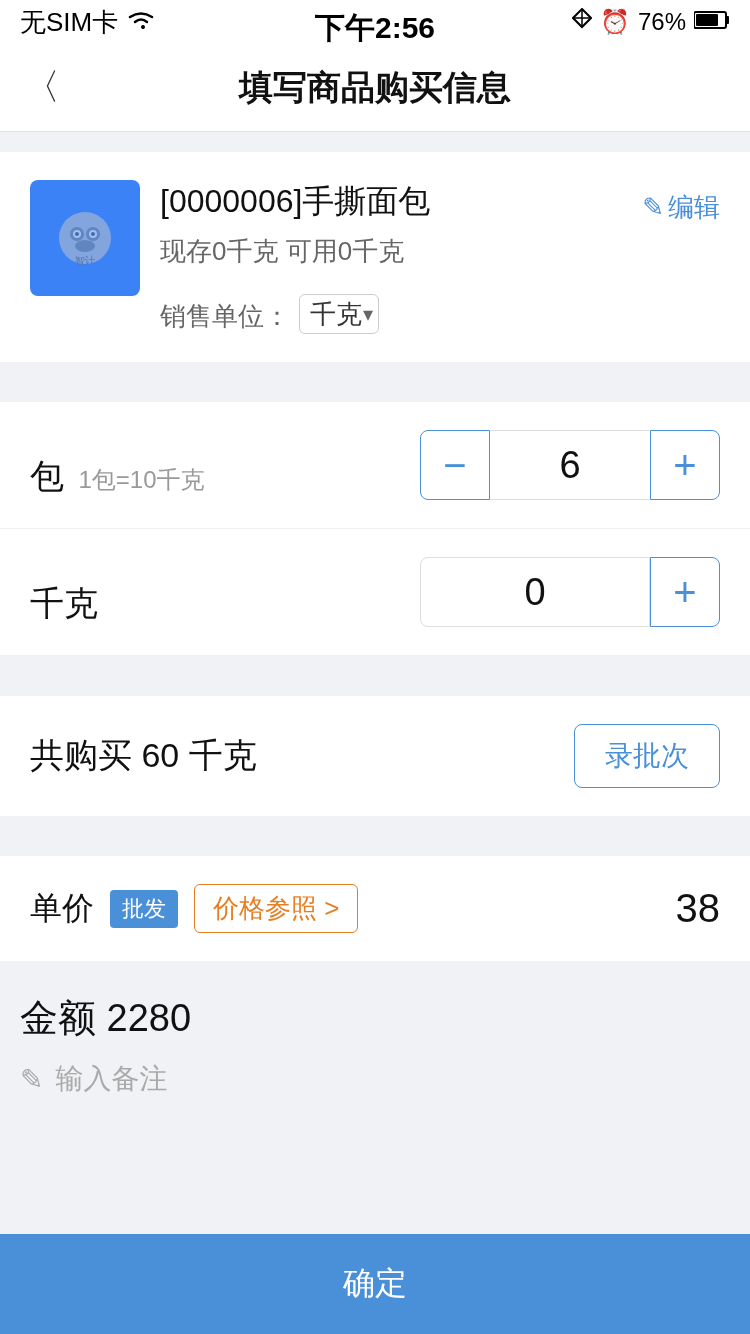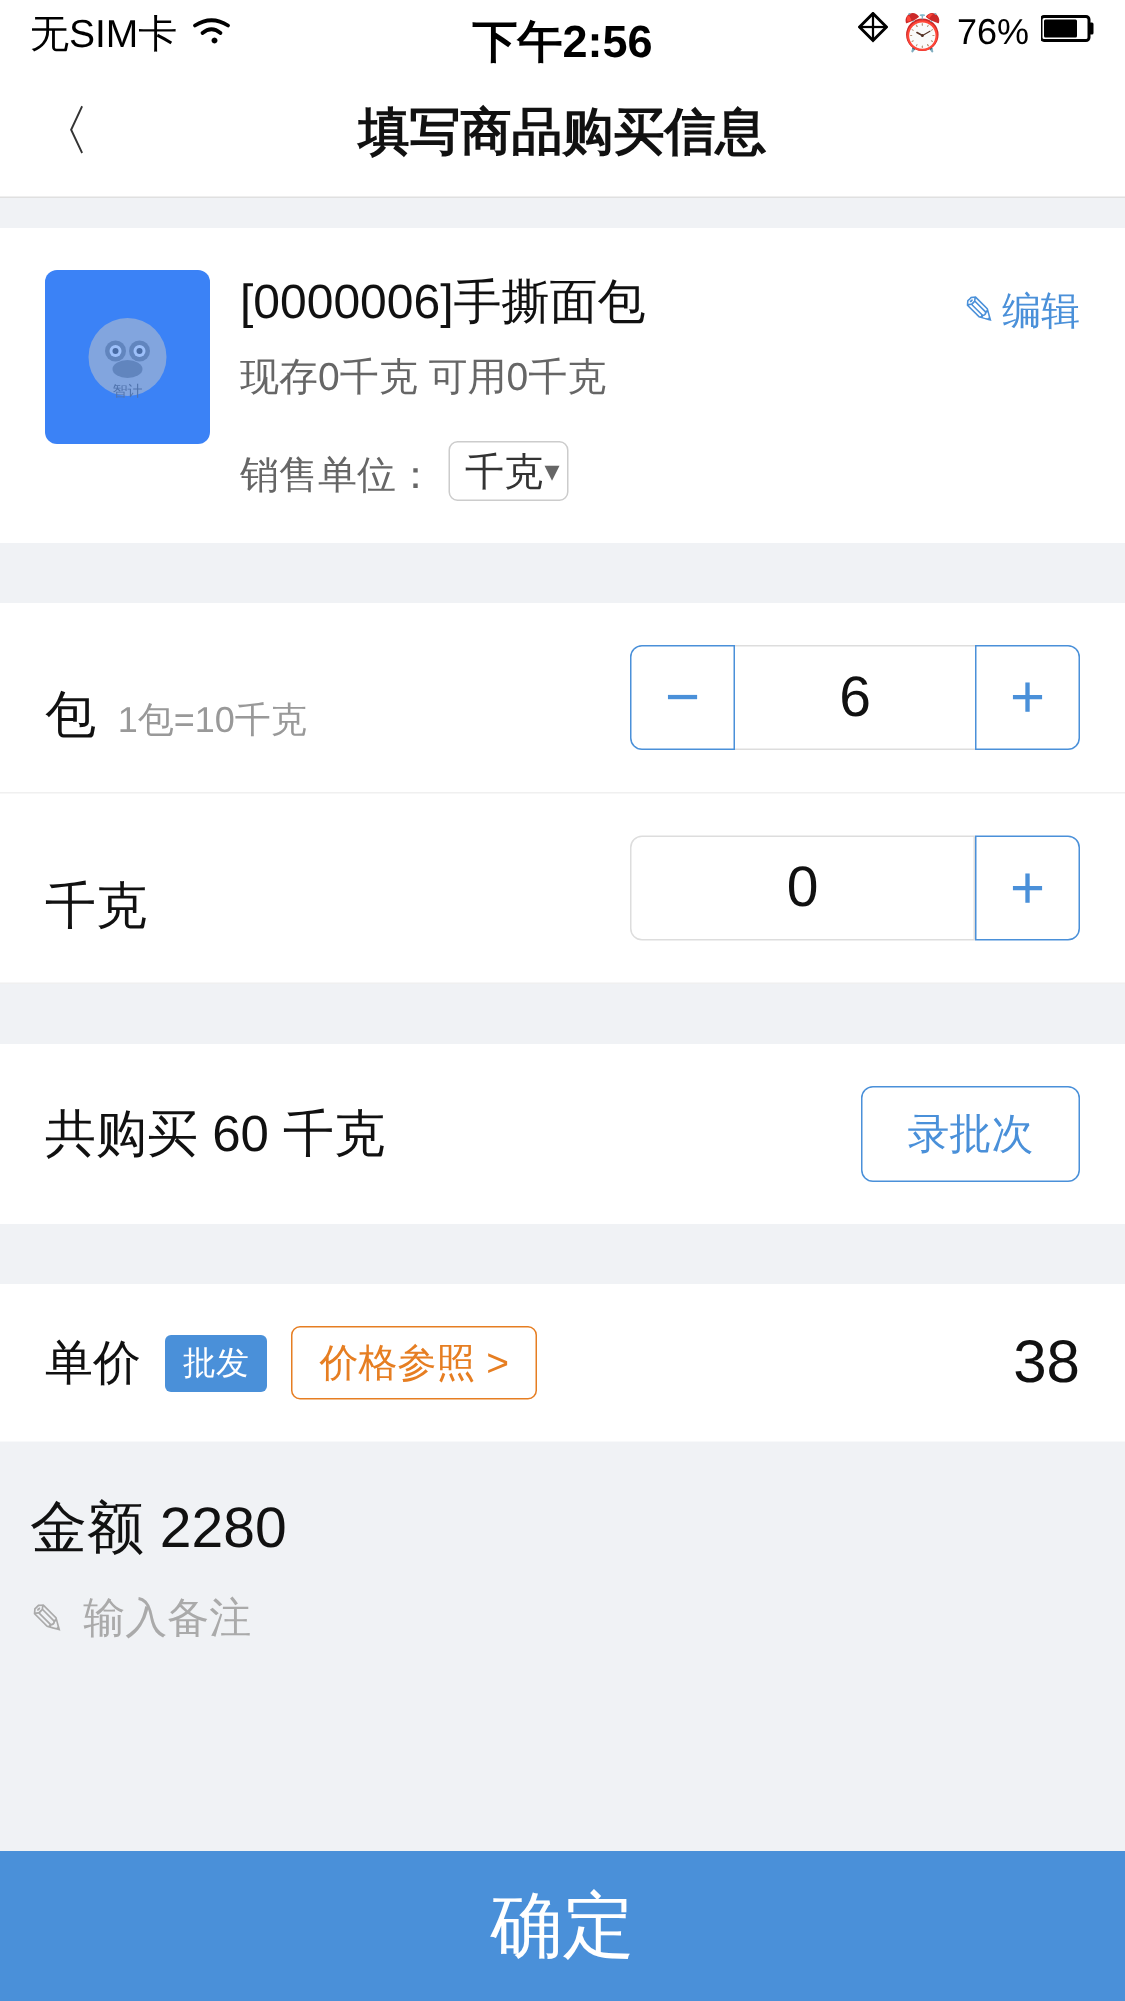--- a/index.html
+++ b/index.html
@@ -321,21 +321,21 @@
       left: 0;
       width: 750px;
       height: 100px;
       background: #4a90d9;
       display: flex;
       align-items: center;
       justify-content: center;
       cursor: pointer;
     }
     .confirm-text {
-      font-size: 48px;
+      font-size: 32px;
       color: #fff;
       font-weight: 500;
     }
 
     .separator {
       height: 20px;
       background: #f0f2f5;
     }
   </style>
 </head>

